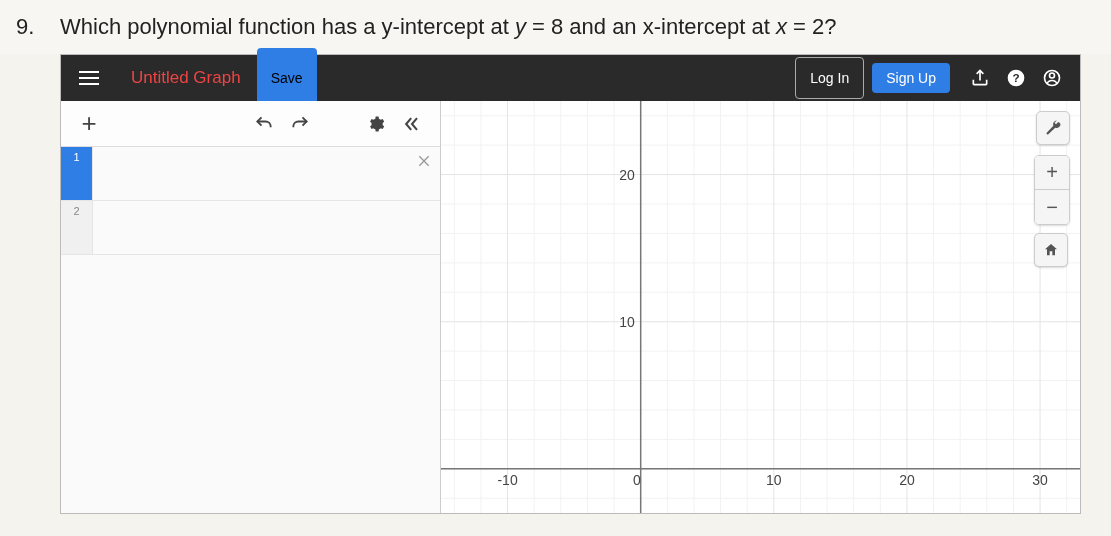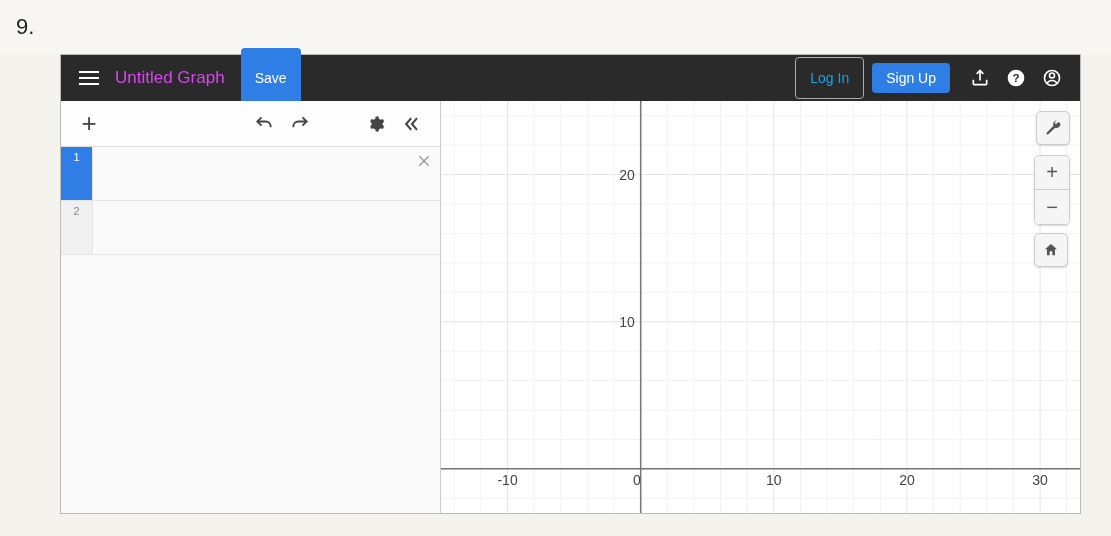--- a/index.html
+++ b/index.html
@@ -41,29 +41,29 @@
     .header {
       background: #2a2a2a;
       height: 46px;
       display: flex;
       align-items: center;
       padding: 0 10px;
       color: #fff;
     }
     .hamburger { padding: 4px 8px; cursor: pointer; }
     .hamburger-line { width: 20px; height: 2px; background: #fff; margin: 4px 0; }
-    .title { font-size: 17px; margin-left: 8px; color: #d946ef; }
+    .title { font-size: 17px; margin-left: 24px; color: #ef4444; }
     .save-btn {
-      background: #2f7ee6; color: #ffffff; border: none;
+      background: #2f7ee6; color: #000000; border: none;
       padding: 22px 14px; margin-left: 16px; border-radius: 4px;
       font-size: 14px; cursor: pointer;
     }
     .header-spacer { flex: 1; }
     .login-btn {
-      background: transparent; color: #0ea5e9; border: 1px solid #aaa;
+      background: transparent; color: #ffffff; border: 1px solid #aaa;
       padding: 12px 14px; border-radius: 4px; font-size: 14px; cursor: pointer;
       margin-right: 8px;
     }
     .signup-btn {
       background: #2f7ee6; color: #fff; border: none;
       padding: 7px 14px; border-radius: 4px; font-size: 14px; cursor: pointer;
       margin-right: 12px;
       text-align: center;
     }
     .header-icon {
@@ -135,20 +135,23 @@
       align-items: center; justify-content: center; cursor: pointer; color: #555; font-size: 20px;
     }
     .zoom-btn:first-child { border-bottom: 1px solid #ccc; }
     svg { display: block; }
   </style>
 </head>
 <body>
 
 <div class="question-row">
   <div class="question-number">9.</div>
+  <div class="question-text">
+    <span>Which polynomial function has a y-intercept at </span><span class="var">y</span><span> = 8</span><span> and an x-intercept at </span><span class="var">x</span><span> = 2?</span>
+  </div>
 </div>
 
 <div class="app-container">
 
   <div class="header">
     <div class="hamburger">
       <div class="hamburger-line"></div>
       <div class="hamburger-line"></div>
       <div class="hamburger-line"></div>
     </div>

